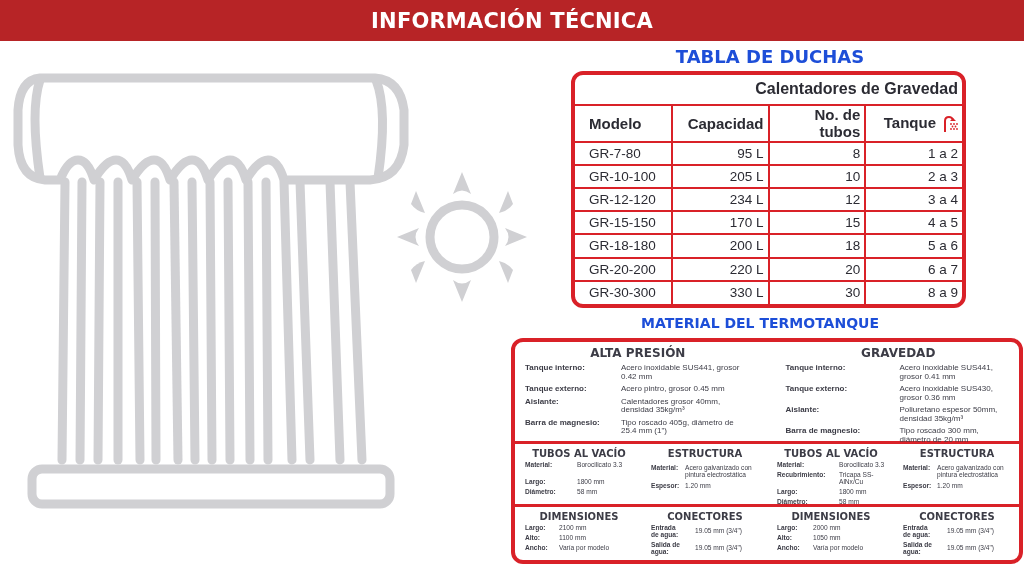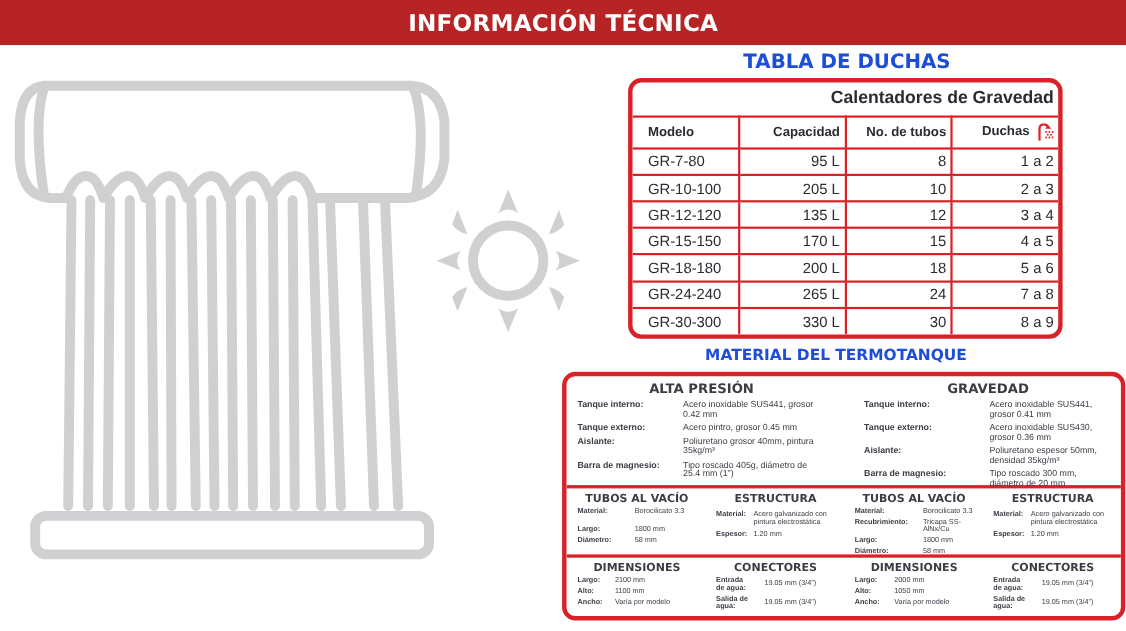--- a/index.html
+++ b/index.html
@@ -22,21 +22,21 @@
   .duchas-box { position: absolute; left: 571px; top: 71px; width: 395px; height: 237px;
                 border: 4px solid #d92128; border-radius: 12px; overflow: hidden; background: #fff; }
   .duchas-box table { width: 100%; height: 100%; border-collapse: collapse; table-layout: fixed; }
   .duchas-box td, .duchas-box th { border: 2px solid #d92128; font-size: 13.5px; color: #2b2b33;
                  font-weight: normal; text-align: right; padding: 0 4px; }
   .duchas-box tr:first-child th { border-top: none; }
   .duchas-box td:first-child, .duchas-box th:first-child { border-left: none; }
   .duchas-box td:last-child, .duchas-box th:last-child { border-right: none; }
   .duchas-box tr:last-child td { border-bottom: none; }
   .duchas-box th.caption { font-size: 16px; font-weight: bold; height: 29px; }
-  .duchas-box tr.head th { font-size: 12px; font-weight: bold; height: 27px; }
+  .duchas-box tr.head th { font-size: 15px; font-weight: bold; height: 27px; }
   .duchas-box td.model, .duchas-box th.model { text-align: left; padding-left: 14px; }
   .duchas-box tr.row td { height: 22.6px; }
   .shower-icon { display: inline-block; vertical-align: middle; margin-left: 6px; }
 
   
   .material-box { position: absolute; left: 511px; top: 338px; width: 512px; height: 226px;
                   border: 4px solid #d92128; border-radius: 12px; overflow: hidden; background: #fff; }
   .mat-row { position: absolute; left: 0; width: 100%; display: flex; }
   .mat-row.r1 { top: 0; height: 102px; border-bottom: 3px solid #d92128; gap: 17px; }
   .mat-row.r2 { top: 102px; height: 63px; border-bottom: 3px solid #d92128; }
@@ -104,21 +104,21 @@
 <div class="duchas-box">
   <table>
     <tbody>
         <tr>
       <th class="caption" colspan="4">Calentadores de Gravedad</th>
     </tr>
     <tr class="head">
       <th class="model" style="width:28%">Modelo</th>
       <th style="width:26%">Capacidad</th>
       <th style="width:23%">No. de tubos</th>
-      <th style="width:23%"><span>Duchas</span><svg class="shower-icon" width="16" height="16" viewBox="0 0 16 16">
+      <th style="width:23%"><span>Tanque</span><svg class="shower-icon" width="16" height="16" viewBox="0 0 16 16">
               <path d="M3,16 L3,5 Q3,1 7,1 Q10,1 11,4" fill="none" stroke="#d92128" stroke-width="2"></path>
               <path d="M8,5 L14,5 L11,2 Z" fill="#d92128"></path>
               <g fill="#d92128">
                 <circle cx="9" cy="8" r="0.9"></circle>
                 <circle cx="12" cy="8" r="0.9"></circle>
                 <circle cx="15" cy="8" r="0.9"></circle>
                 <circle cx="10.5" cy="10.5" r="0.9"></circle>
                 <circle cx="13.5" cy="10.5" r="0.9"></circle>
                 <circle cx="9" cy="13" r="0.9"></circle>
                 <circle cx="12" cy="13" r="0.9"></circle>
@@ -133,41 +133,41 @@
           <td>1 a 2</td>
         </tr>
     <tr class="row">
           <td class="model">GR-10-100</td>
           <td>205 L</td>
           <td>10</td>
           <td>2 a 3</td>
         </tr>
     <tr class="row">
           <td class="model">GR-12-120</td>
-          <td>135 L</td>
+          <td>234 L</td>
           <td>12</td>
           <td>3 a 4</td>
         </tr>
     <tr class="row">
           <td class="model">GR-15-150</td>
           <td>170 L</td>
           <td>15</td>
           <td>4 a 5</td>
         </tr>
     <tr class="row">
           <td class="model">GR-18-180</td>
           <td>200 L</td>
           <td>18</td>
           <td>5 a 6</td>
         </tr>
     <tr class="row">
-          <td class="model">GR-24-240</td>
-          <td>265 L</td>
-          <td>24</td>
-          <td>7 a 8</td>
+          <td class="model">GR-20-200</td>
+          <td>220 L</td>
+          <td>20</td>
+          <td>6 a 7</td>
         </tr>
     <tr class="row">
           <td class="model">GR-30-300</td>
           <td>330 L</td>
           <td>30</td>
           <td>8 a 9</td>
         </tr>
   </tbody>
     </table>
 </div>
@@ -181,21 +181,21 @@
       <div class="spec">
           <span class="k">Tanque interno:</span>
           <span class="v">Acero inoxidable SUS441, grosor 0.42 mm</span>
         </div>
       <div class="spec">
           <span class="k">Tanque externo:</span>
           <span class="v">Acero pintro, grosor 0.45 mm</span>
         </div>
       <div class="spec">
           <span class="k">Aislante:</span>
-          <span class="v">Poliuretano grosor 40mm, pintura 35kg/m³</span>
+          <span class="v">Calentadores grosor 40mm, densidad 35kg/m³</span>
         </div>
       <div class="spec">
           <span class="k">Barra de magnesio:</span>
           <span class="v">Tipo roscado 405g, diámetro de 25.4 mm (1")</span>
         </div>
     </div>
     <div class="col">
       <div class="col-title">GRAVEDAD</div>
       <div class="spec">
           <span class="k" style="width:114px">Tanque interno:</span>

